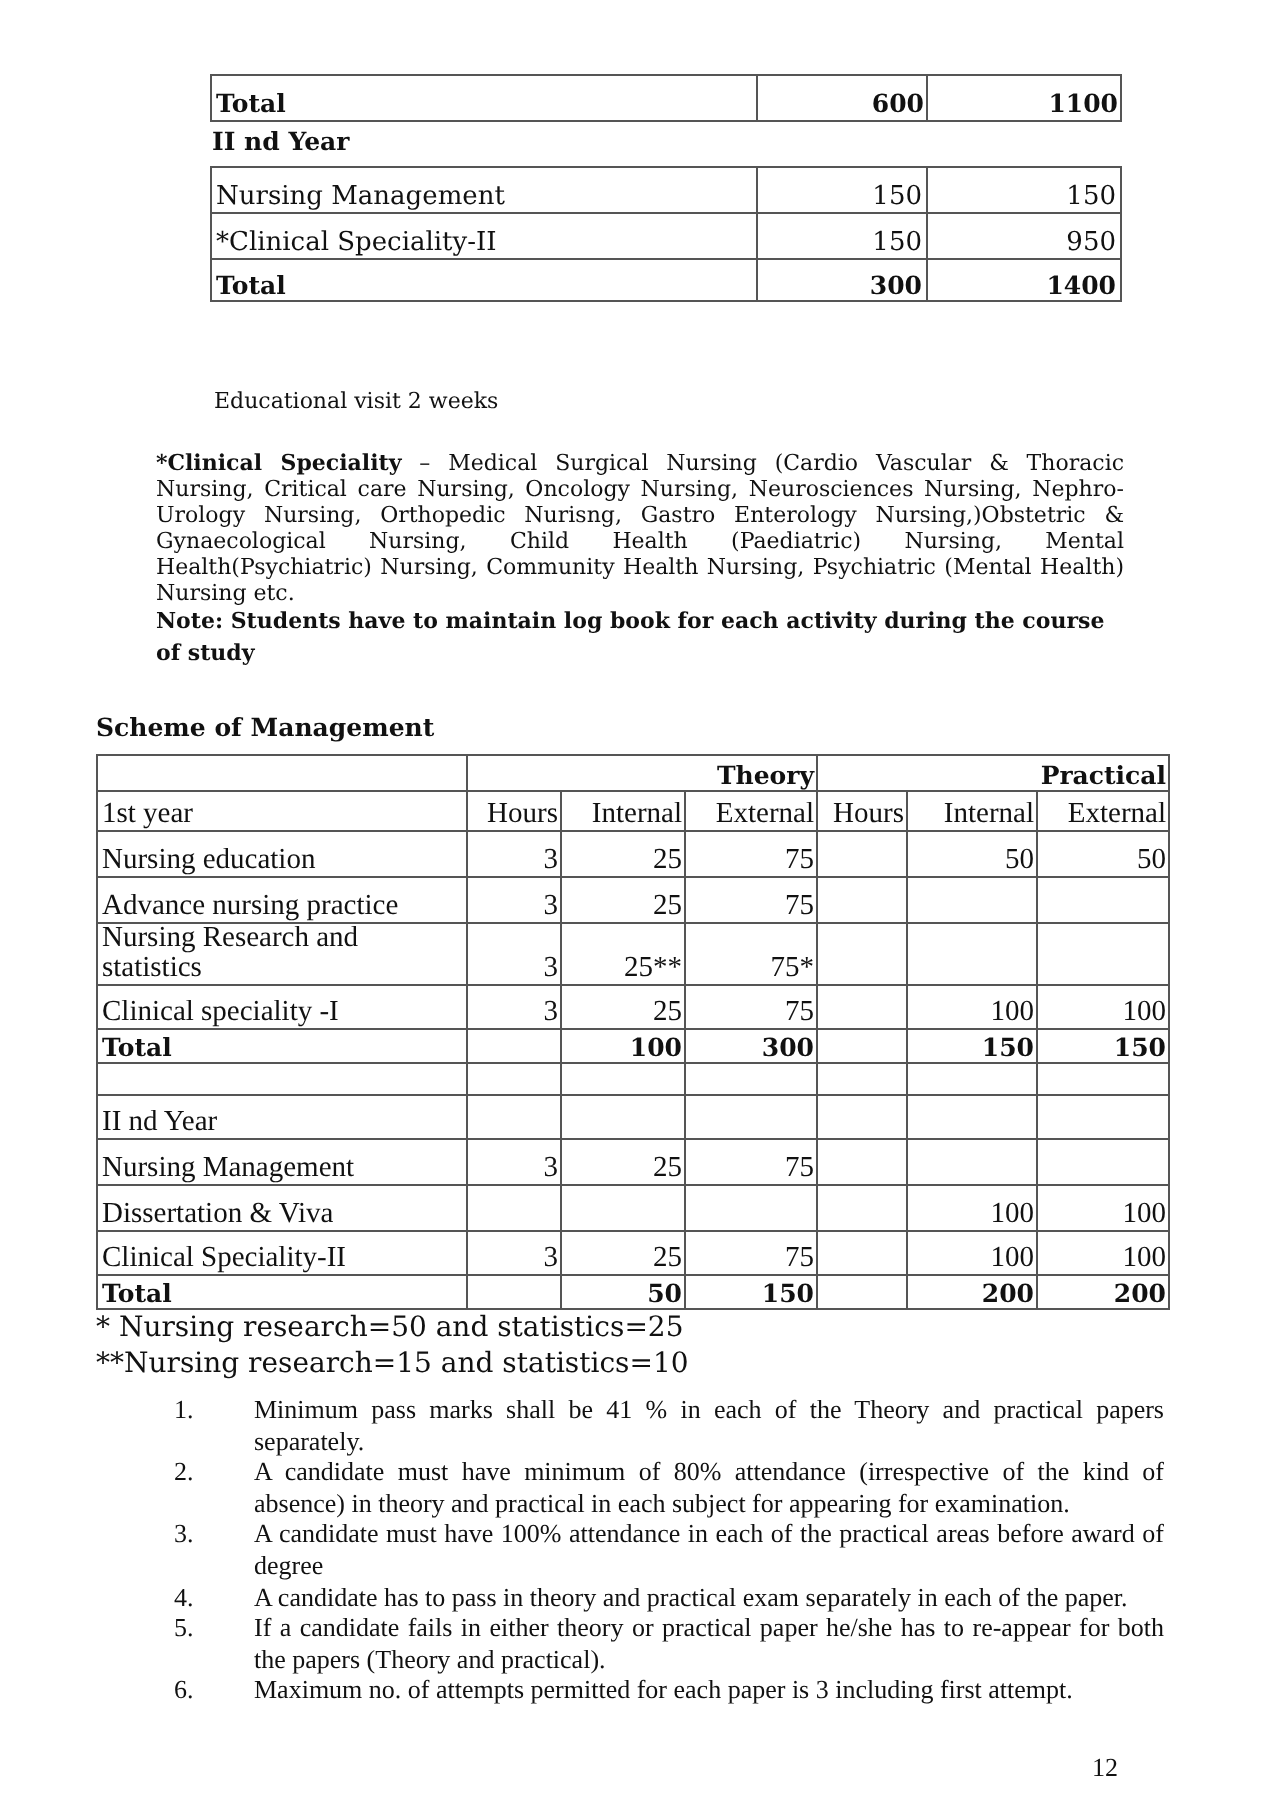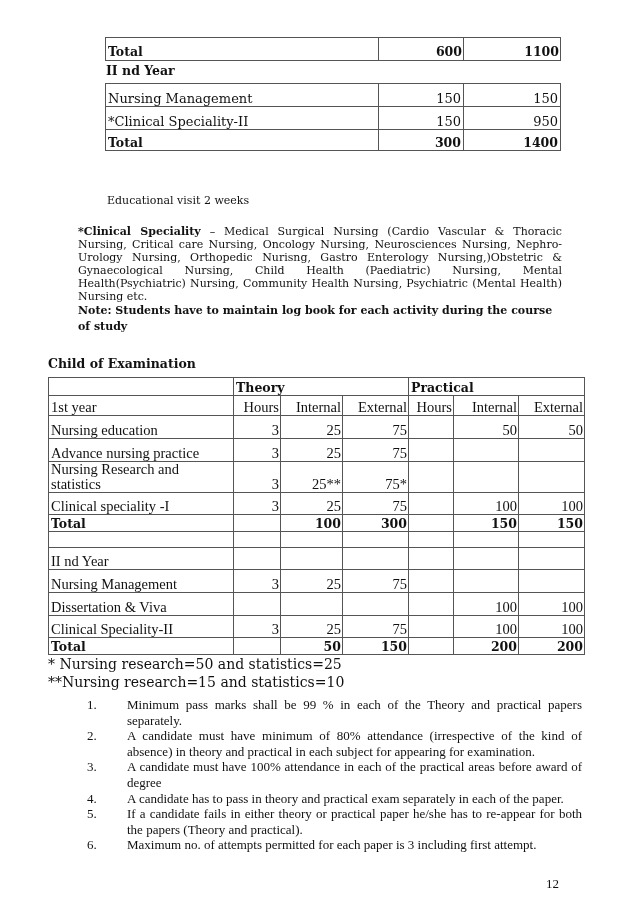--- a/index.html
+++ b/index.html
@@ -3,21 +3,21 @@
 <meta charset="utf-8">
 <style>
   html,body{margin:0;padding:0;background:#fff;}
   body{width:638px;height:903px;position:relative;overflow:hidden;color:#111;}
   .bk{font-family:"DejaVu Serif","Liberation Serif",serif;}
   .tnr{font-family:"Liberation Serif",serif;}
   .abs{position:absolute;}
   table{border-collapse:collapse;}
   td{border:1px solid #555;padding:0 2px;vertical-align:bottom;}
   .r{text-align:right;}
-  .c{text-align:left;}
+  .c{text-align:right;}
   .b{font-weight:bold;}
 
   
   #t1{left:105px;top:37px;width:456px;font-family:"DejaVu Serif",serif;font-size:13px;}
   #t1 td{height:21px;padding:0 1px 1px 2px;}
   #t1 td.b{font-size:12.5px;}
   #yr2{left:106px;top:63px;font-size:12.5px;font-weight:bold;}
   #t2{left:105px;top:83px;width:456px;font-family:"DejaVu Serif",serif;font-size:13px;}
 
   #visit{left:107px;top:194px;font-size:11px;}
@@ -86,21 +86,21 @@
   </table>
 
 <div id="visit" class="abs bk">Educational visit 2 weeks</div>
 
 <div id="clin" class="abs bk">
   <b>*Clinical Speciality</b><span> – Medical Surgical Nursing (Cardio Vascular &amp; Thoracic Nursing, Critical care Nursing, Oncology Nursing, Neurosciences Nursing, Nephro-Urology Nursing, Orthopedic Nurisng, Gastro Enterology Nursing,)Obstetric &amp; Gynaecological Nursing, Child Health (Paediatric) Nursing, Mental Health(Psychiatric) Nursing, Community Health Nursing, Psychiatric (Mental Health) Nursing etc.</span>
 </div>
 
 <div id="note" class="abs bk">Note: Students have to maintain log book for each activity during the course of study</div>
 
-<div id="scheme" class="abs bk">Child of Examination</div>
+<div id="scheme" class="abs bk">Scheme of Management</div>
 
 <table id="t3" class="abs">
   <colgroup>
     <col style="width:185px">
       <col style="width:47px">
       <col style="width:62px">
       <col style="width:66px">
     <col style="width:45px">
       <col style="width:65px">
       <col style="width:66px">
@@ -221,21 +221,21 @@
   </tr>
 </tbody>
   </table>
 
 <div id="fn1" class="abs bk">* Nursing research=50 and statistics=25</div>
 <div id="fn2" class="abs bk">**Nursing research=15 and statistics=10</div>
 
 <div id="rules" class="abs tnr">
   <div class="rule">
       <span class="n">1.</span>
-      <span class="t">Minimum pass marks shall be 99 % in each of the Theory and practical papers separately.</span>
+      <span class="t">Minimum pass marks shall be 41 % in each of the Theory and practical papers separately.</span>
     </div>
   <div class="rule">
       <span class="n">2.</span>
       <span class="t">A candidate must have minimum of 80% attendance (irrespective of the kind of absence) in theory and practical in each subject for appearing for examination.</span>
     </div>
   <div class="rule">
       <span class="n">3.</span>
       <span class="t">A candidate must have 100% attendance in each of the practical areas before award of degree</span>
     </div>
   <div class="rule">

